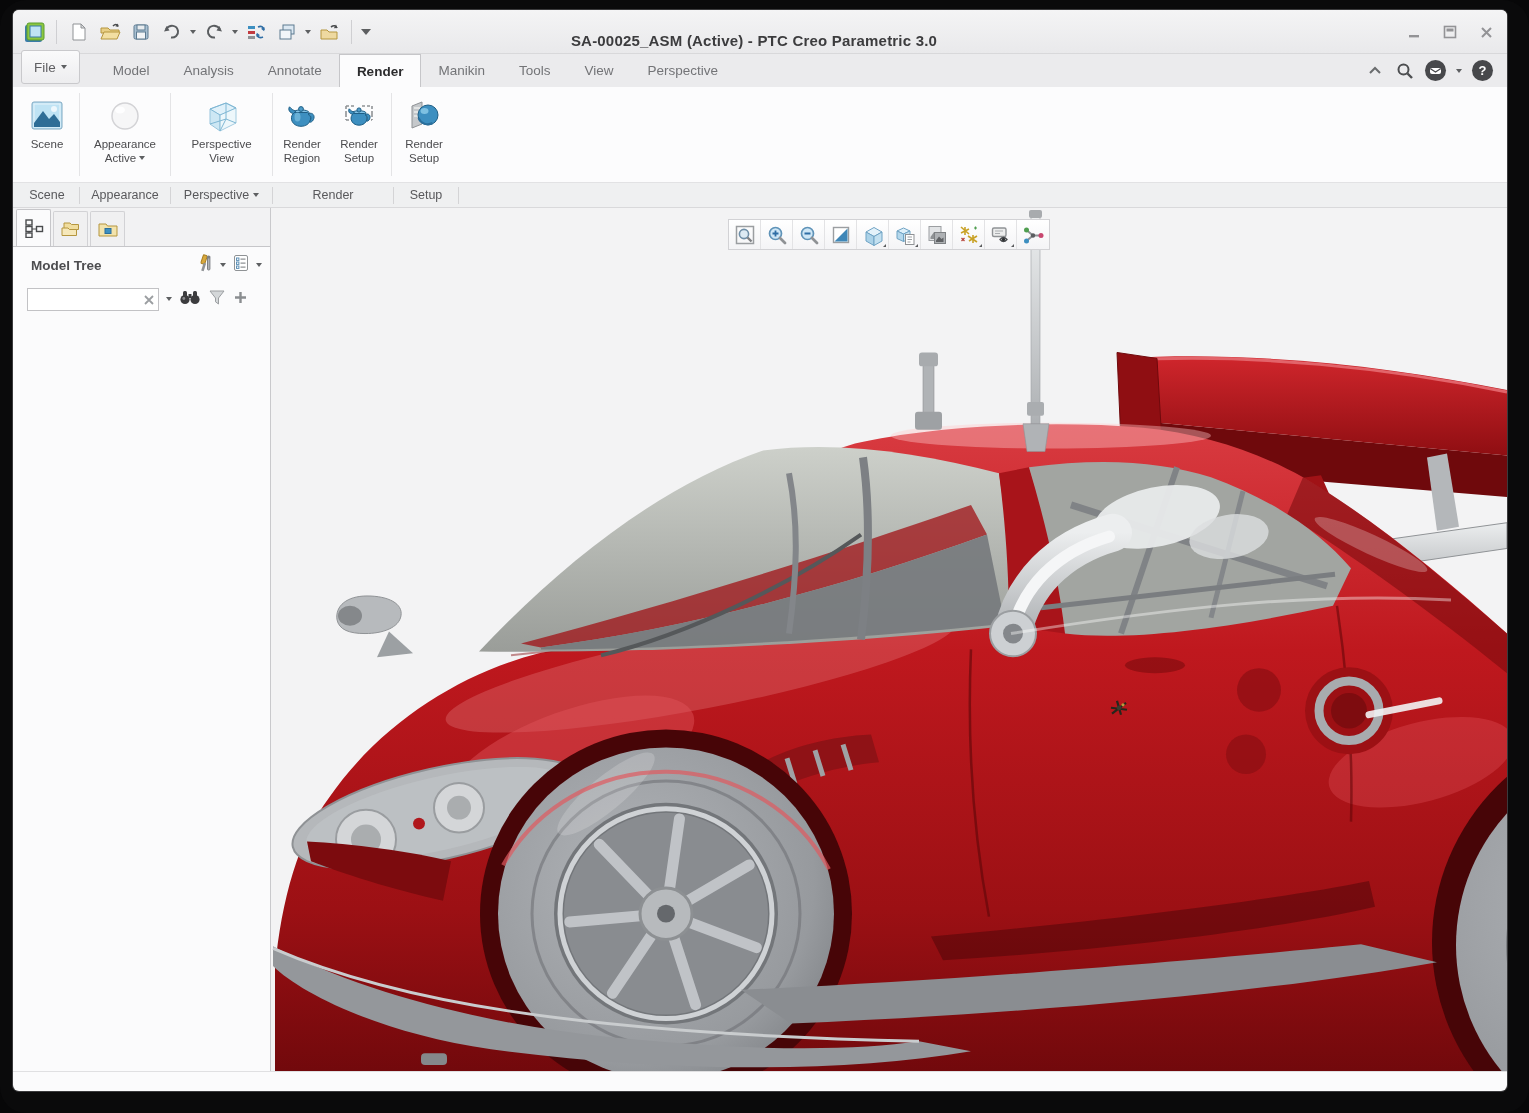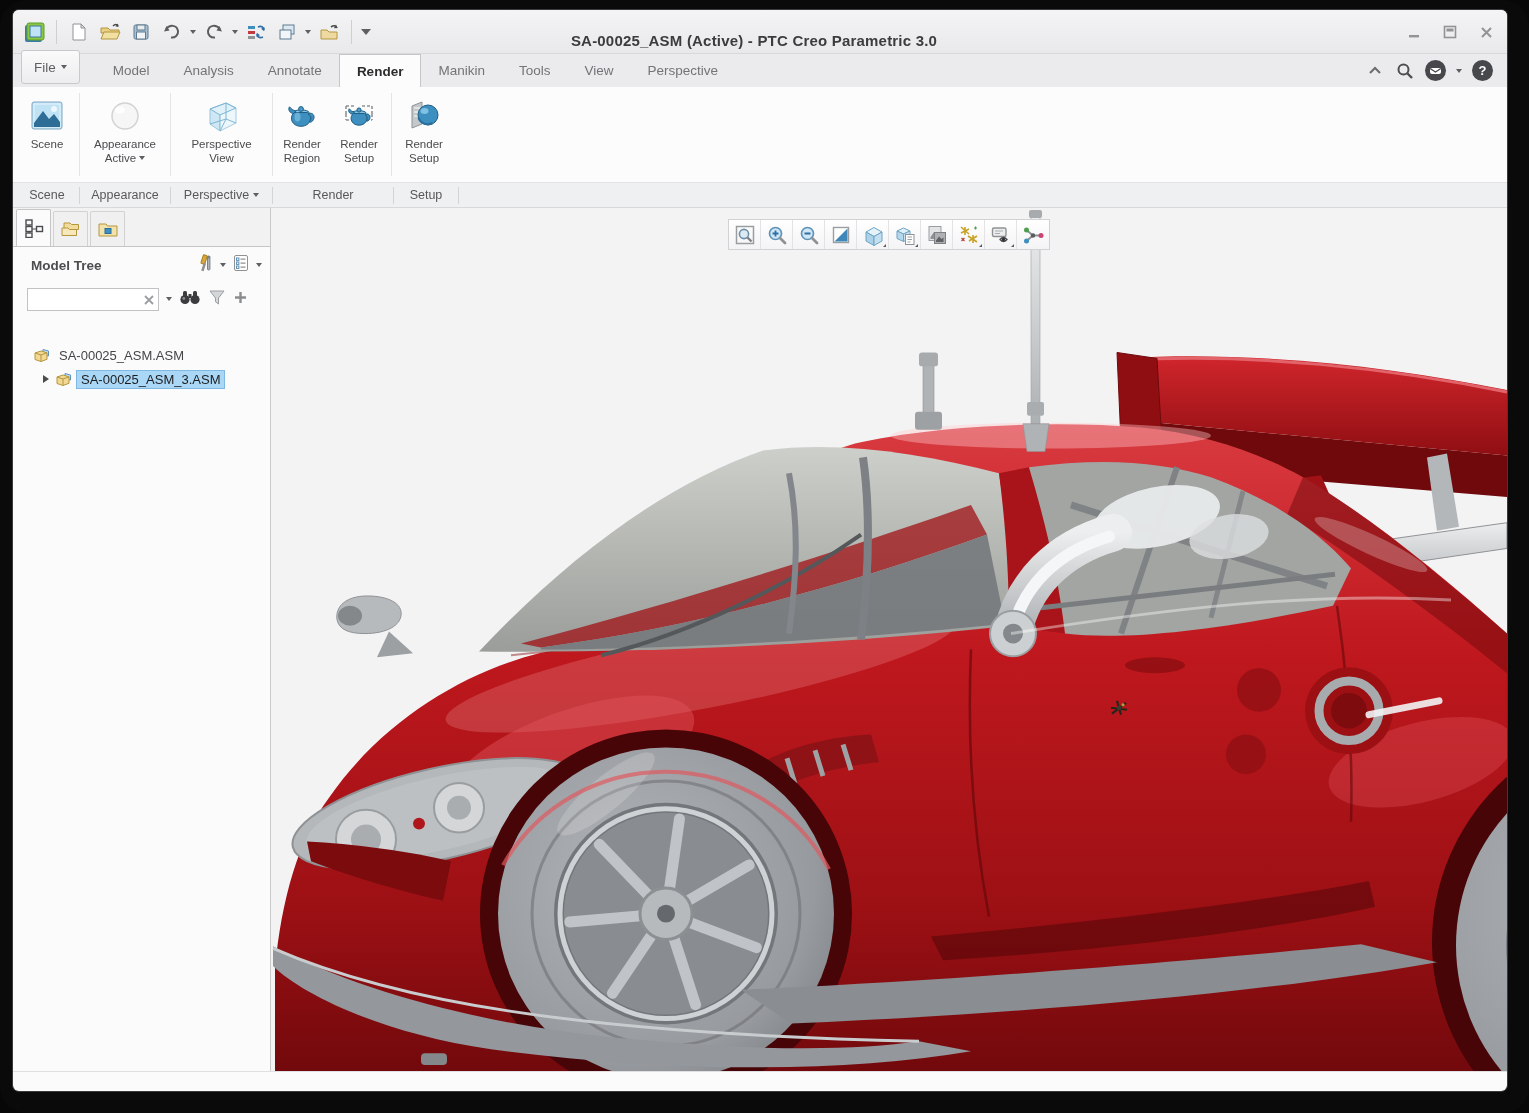--- a/index.html
+++ b/index.html
@@ -410,43 +410,20 @@
               <svg width="18" height="17">
                   <path d="M2,2 h14 l-5.5,7 v6 l-3,-2.2 v-3.8 z" fill="#d4d7d9" stroke="#9b9ea1"></path>
                 </svg>
             </span>
             <span>
               <svg width="15" height="15">
                   <path d="M7.5,2 v11 M2,7.5 h11" stroke="#8a8d90" stroke-width="2.4"></path>
                 </svg>
             </span>
           </div>
-          <div class="mt-tree">
-            <div class="tree-row indent0">
-              <span class="tree-ico">
-                <svg width="17" height="15">
-                    <path d="M10,1.5 l5.5,1.5 v5 l-5.5,-1 z" fill="#bfe0f5" stroke="#5e93c0"></path>
-                    <path d="M2,5 l6,-2 6,1.8 v6.5 l-6,2.2 -6,-2 z" fill="#f2d892" stroke="#b5963f"></path>
-                    <path d="M2,5 l6,2 6,-2.2 M8,7 v6.5" fill="none" stroke="#b5963f"></path>
-                  </svg>
-              </span>
-              <span class="tree-label">SA-00025_ASM.ASM</span>
-            </div>
-            <div class="tree-row indent1">
-              <span class="expander"></span>
-              <span class="tree-ico">
-                <svg width="17" height="15">
-                    <path d="M10,1.5 l5.5,1.5 v5 l-5.5,-1 z" fill="#bfe0f5" stroke="#5e93c0"></path>
-                    <path d="M2,5 l6,-2 6,1.8 v6.5 l-6,2.2 -6,-2 z" fill="#f2d892" stroke="#b5963f"></path>
-                    <path d="M2,5 l6,2 6,-2.2 M8,7 v6.5" fill="none" stroke="#b5963f"></path>
-                  </svg>
-              </span>
-              <span class="tree-label selected">SA-00025_ASM_3.ASM</span>
-            </div>
-          </div>
         </div>
       </div>
 
       <div class="canvas">
         <div class="float-toolbar">
           <div class="ft-btn">
             <svg width="22" height="22">
                 <rect x="2.5" y="2.5" width="17" height="17" fill="none" stroke="#9b9ea1" stroke-width="1.5"></rect>
                 <circle cx="10" cy="10" r="4.6" fill="#dceaf4" stroke="#6f8fa8" stroke-width="1.6"></circle>
                 <path d="M13.5,13.5 L17.5,17.5" stroke="#7e8184" stroke-width="2.4"></path>

